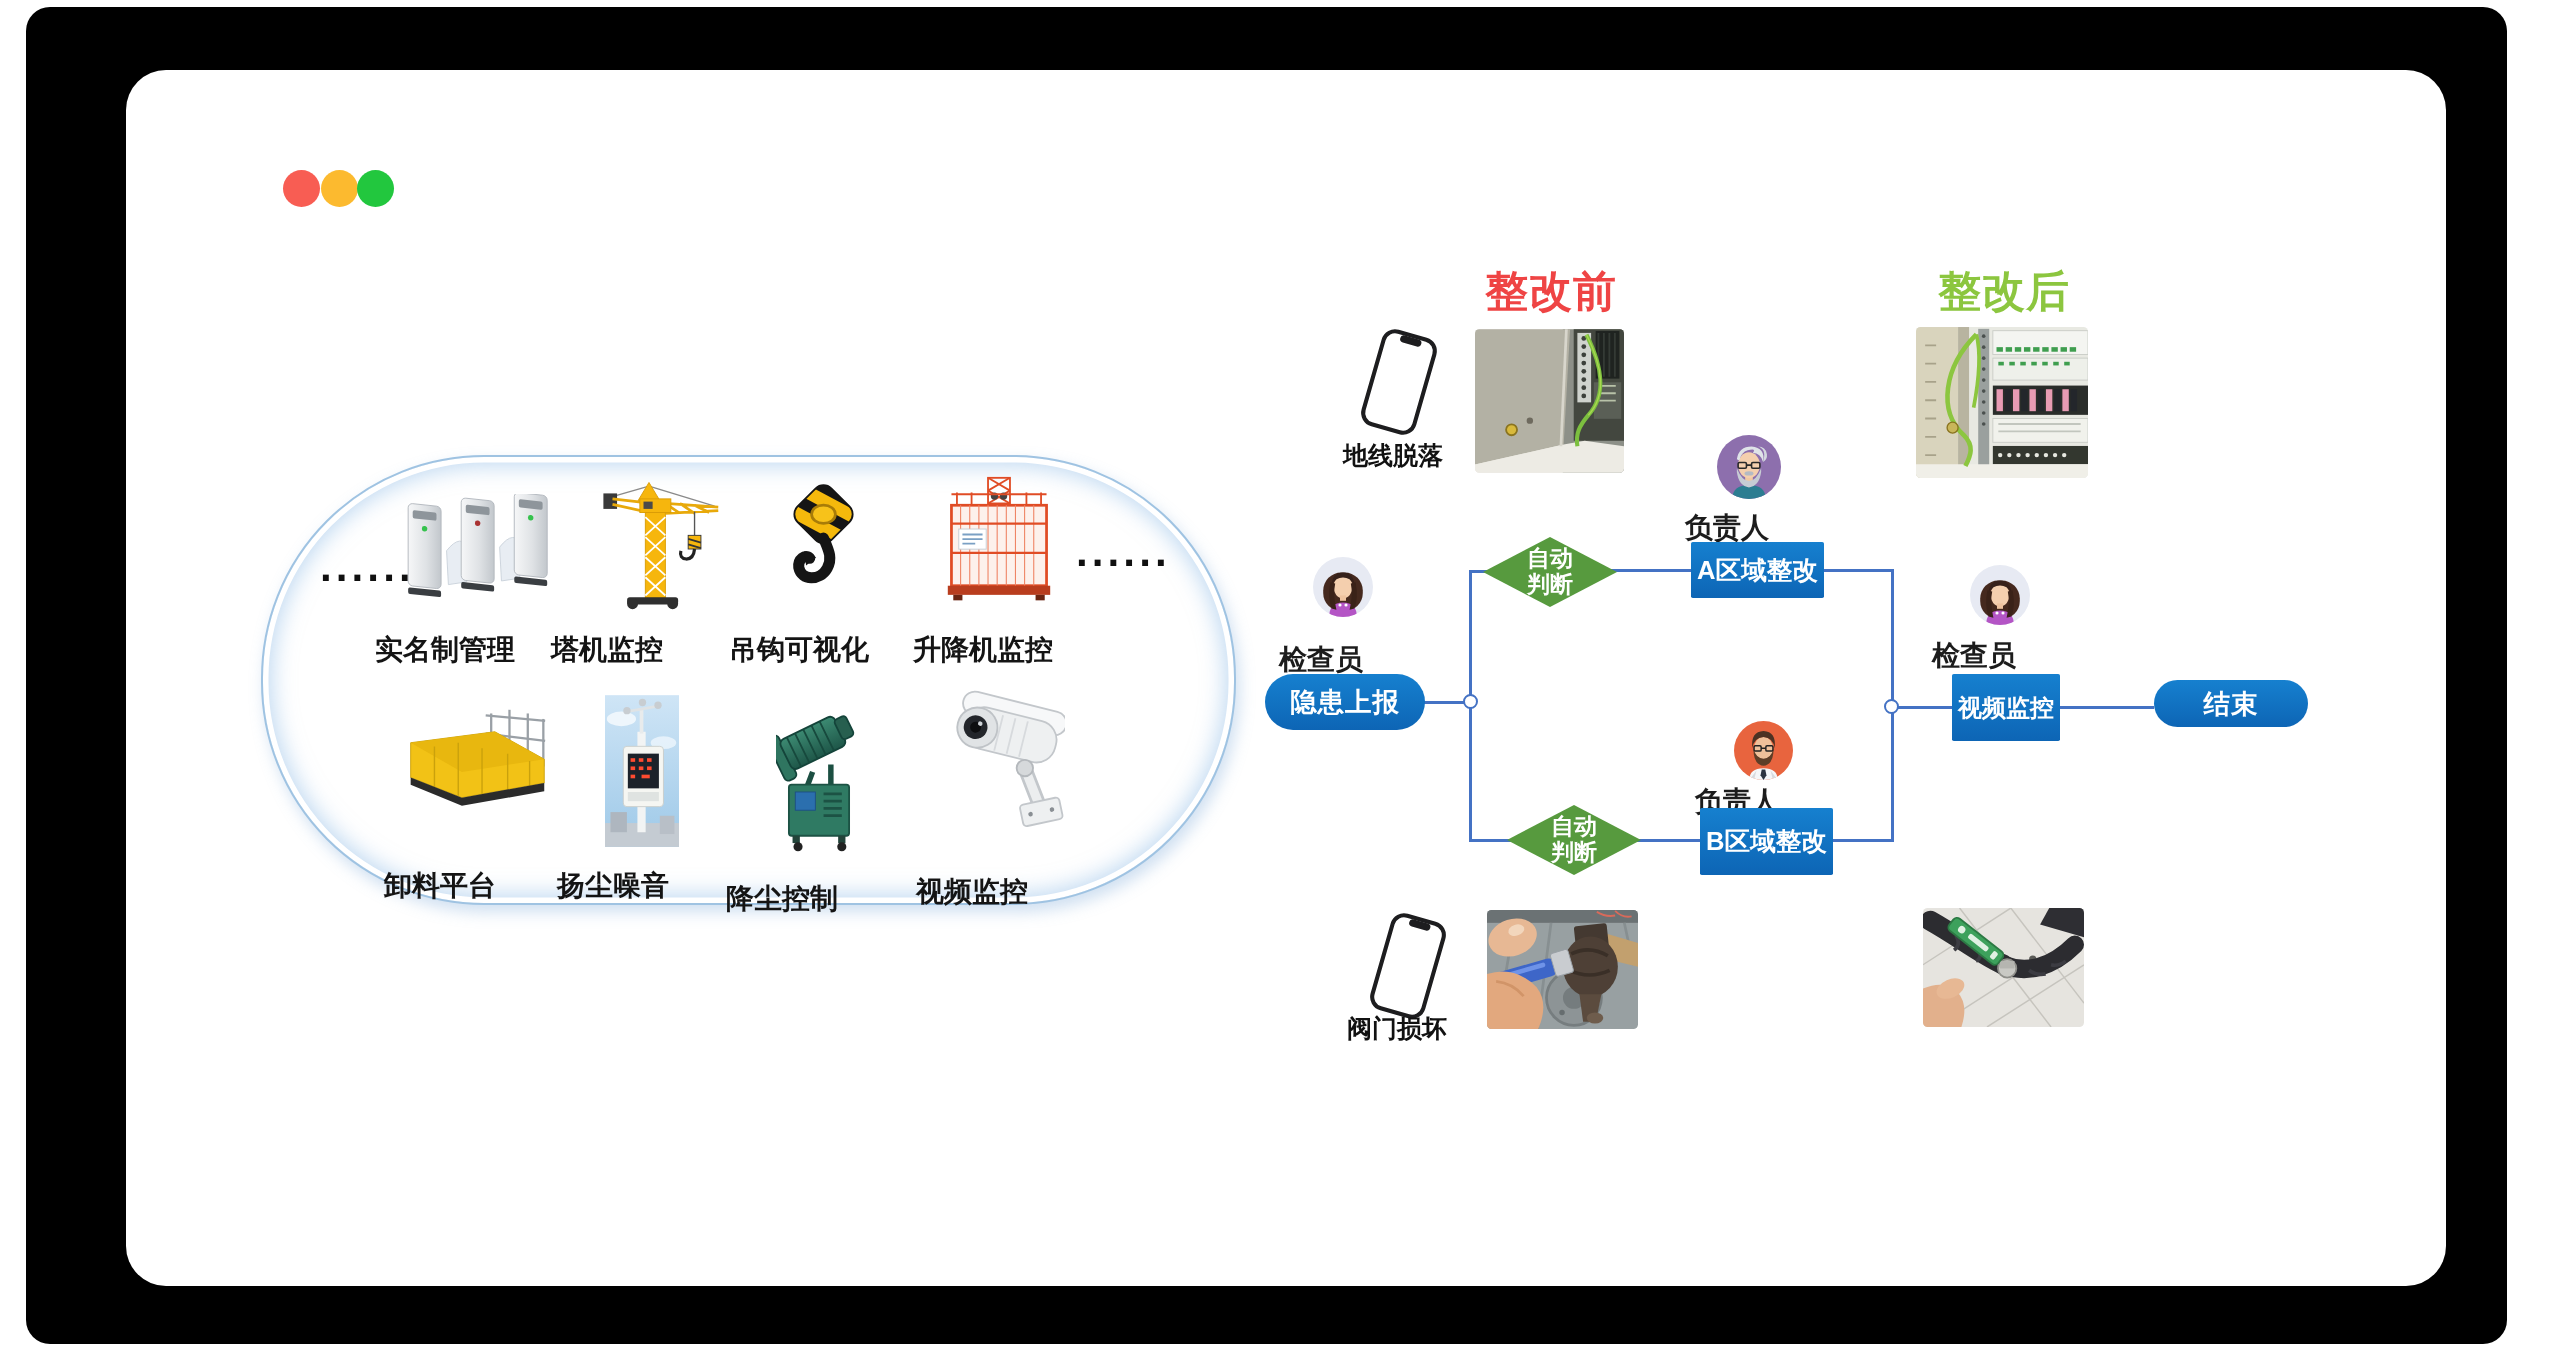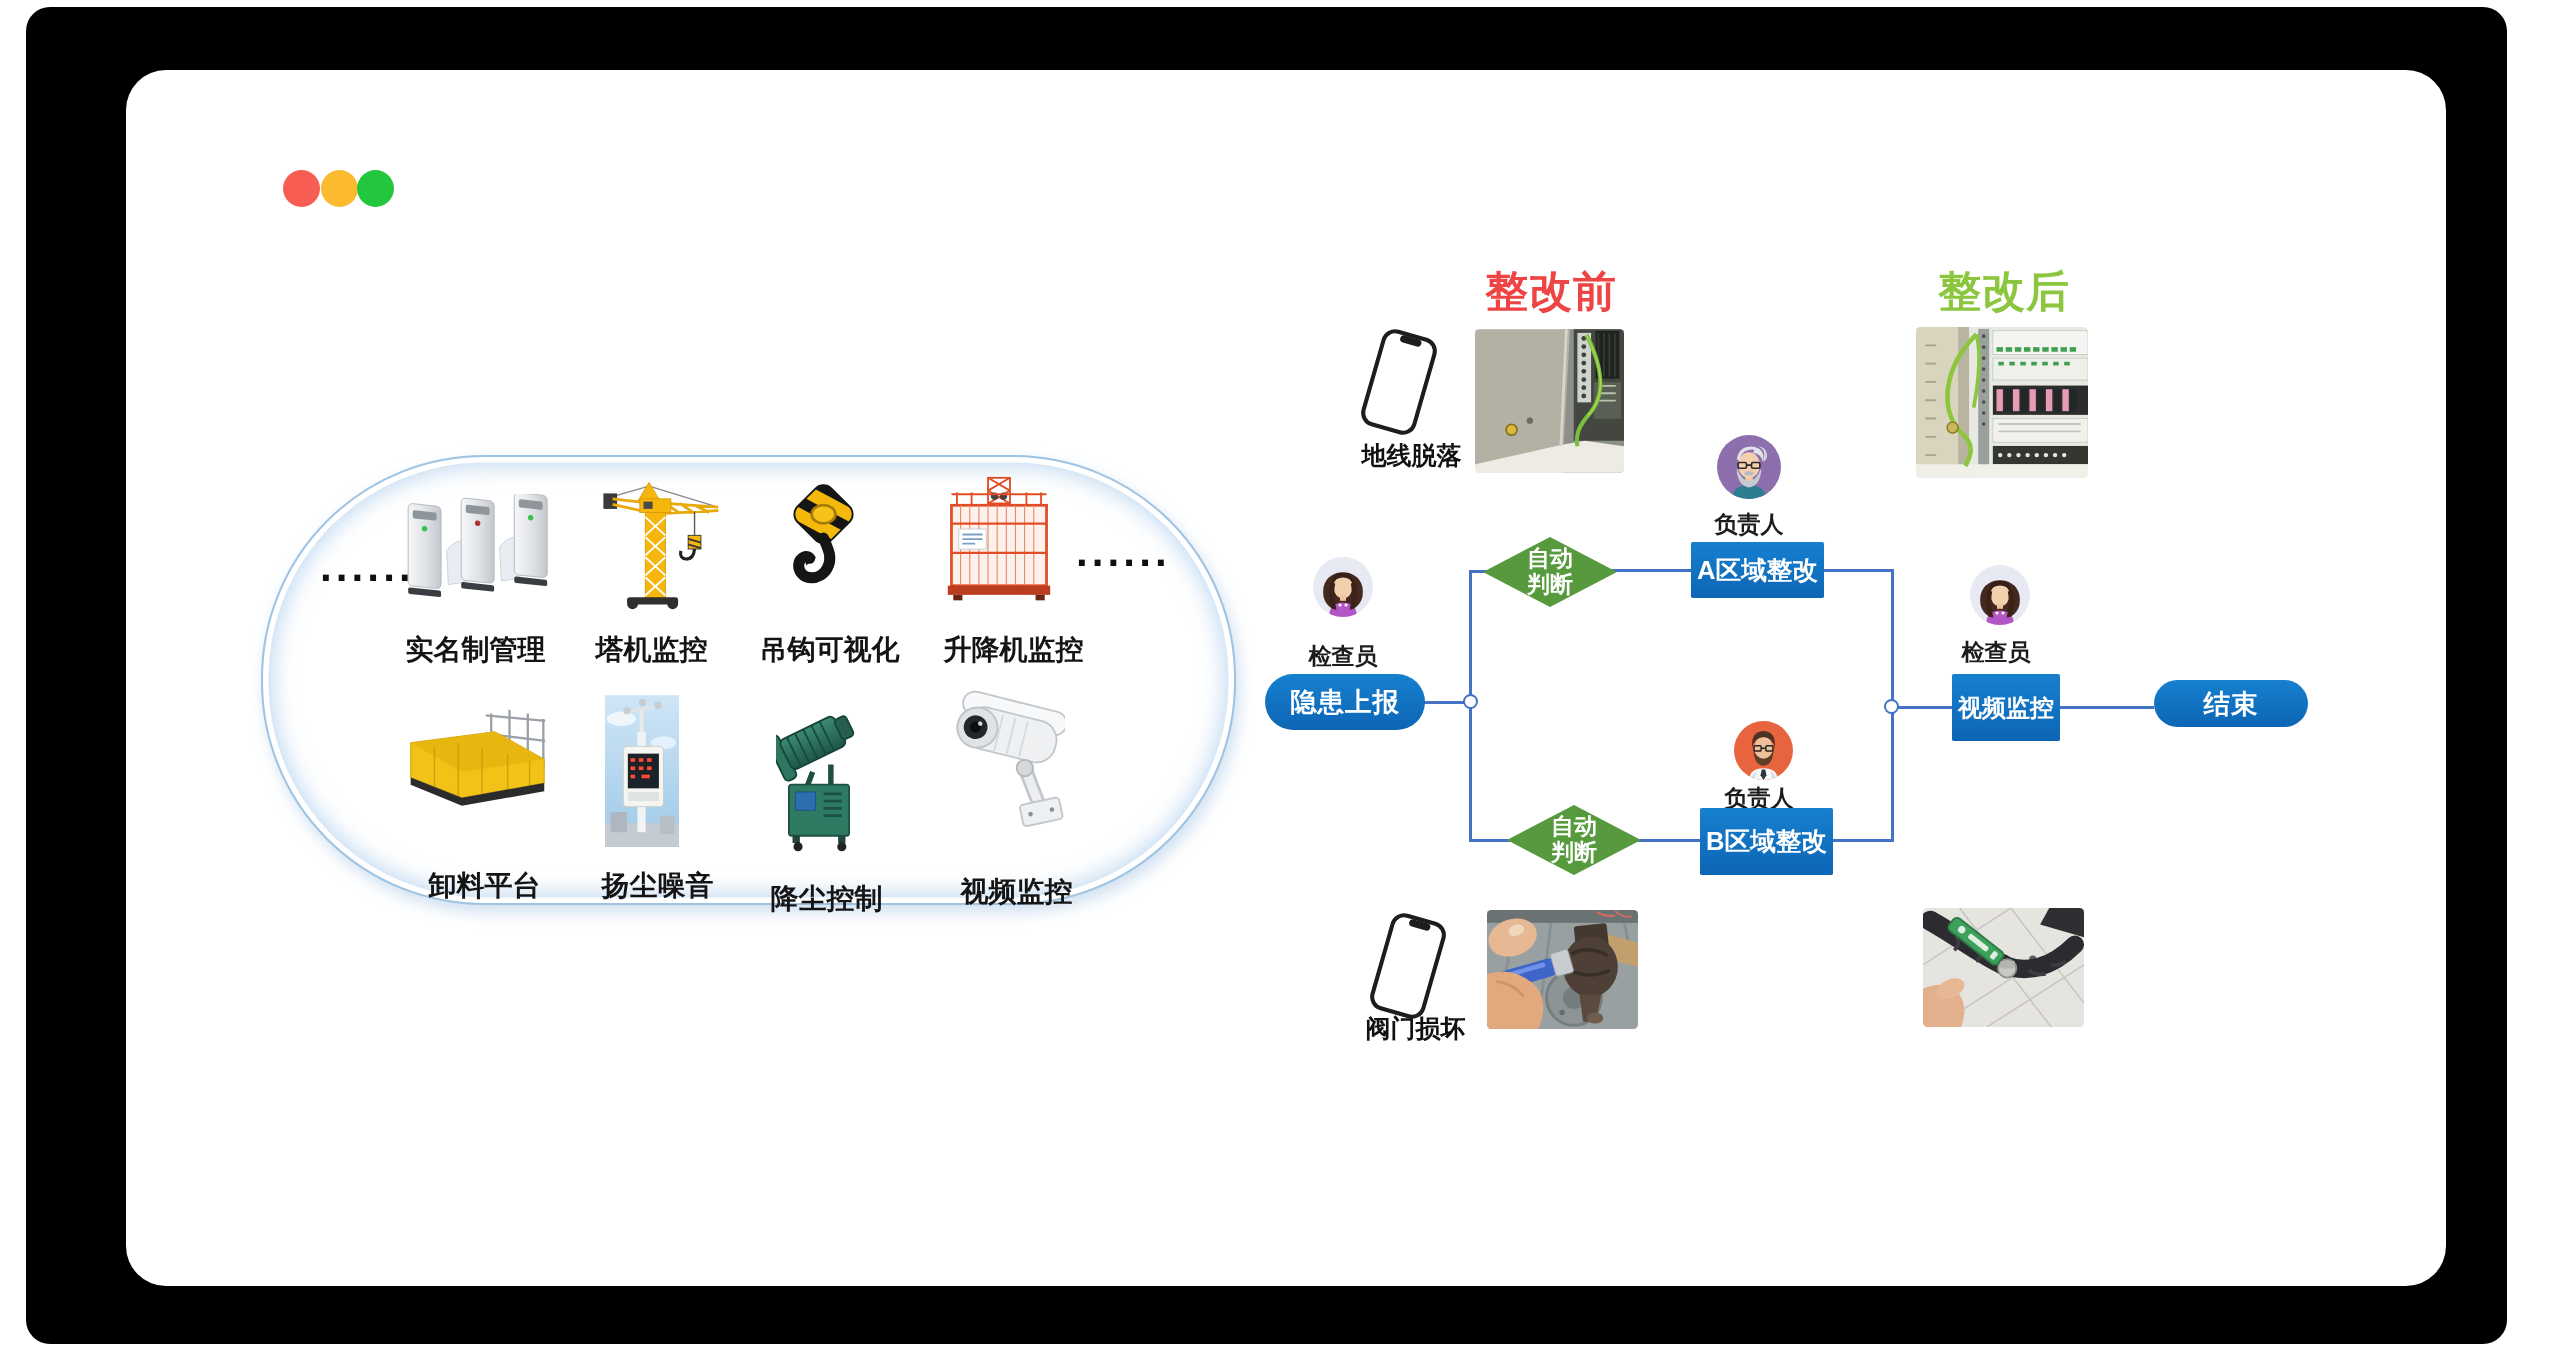--- a/index.html
+++ b/index.html
@@ -2,23 +2,23 @@
 <html style="font-size:14.6px"><head>
 <meta charset="utf-8">
 <style>
   html,body{margin:0;padding:0;background:#ffffff;}
   .page{position:relative;width:2576px;height:1362px;background:#ffffff;overflow:hidden;
         font-family:"Liberation Sans","DejaVu Sans",sans-serif;}
   .blackboard{position:absolute;left:25.6px;top:7.3px;width:2481px;height:1337px;background:#000;border-radius:24px;}
   .window{position:absolute;left:126px;top:70px;width:2320px;height:1216px;background:#fff;border-radius:40px;}
   .tl{position:absolute;width:37px;height:37px;border-radius:50%;top:100px;}
   .abs{position:absolute;}
-  .lbl{position:absolute;text-align:center;color:#141414;font-weight:600;}
+  .lbl{position:absolute;text-align:left;color:#141414;font-weight:600;}
   .cap-label{font-size:28px;width:201px;}
-  .role-label{font-size:23px;width:128px;font-weight:700;color:#1c1c1c;}
+  .role-label{font-size:28px;width:128px;font-weight:700;color:#1c1c1c;}
   .issue-label{font-size:25px;width:137px;font-weight:600;color:#111;}
   .dots{position:absolute;font-size:42px;font-weight:bold;color:#101010;letter-spacing:1.8px;line-height:55px;}
   .cloud{position:absolute;left:261px;top:455px;width:971px;height:446px;background:#fff;
          border:2.7px solid #9fc3e2;border-radius:223px;
          box-shadow:inset 0 0 0 5.5px #ffffff, inset 0 0 22px 9.1px rgba(140,185,230,.55), 3.7px 7.3px 14.6px rgba(120,165,215,.35);}
   .hline{position:absolute;height:2.7px;background:#4472c4;}
   .vline{position:absolute;width:2.7px;background:#4472c4;}
   .junction{position:absolute;width:11px;height:11px;background:#fff;border:2.7px solid #4472c4;border-radius:50%;}
   .node{position:absolute;display:flex;align-items:center;justify-content:center;color:#fff;font-weight:bold;
         background:linear-gradient(#1680cf,#0d65b5);text-align:left;}

